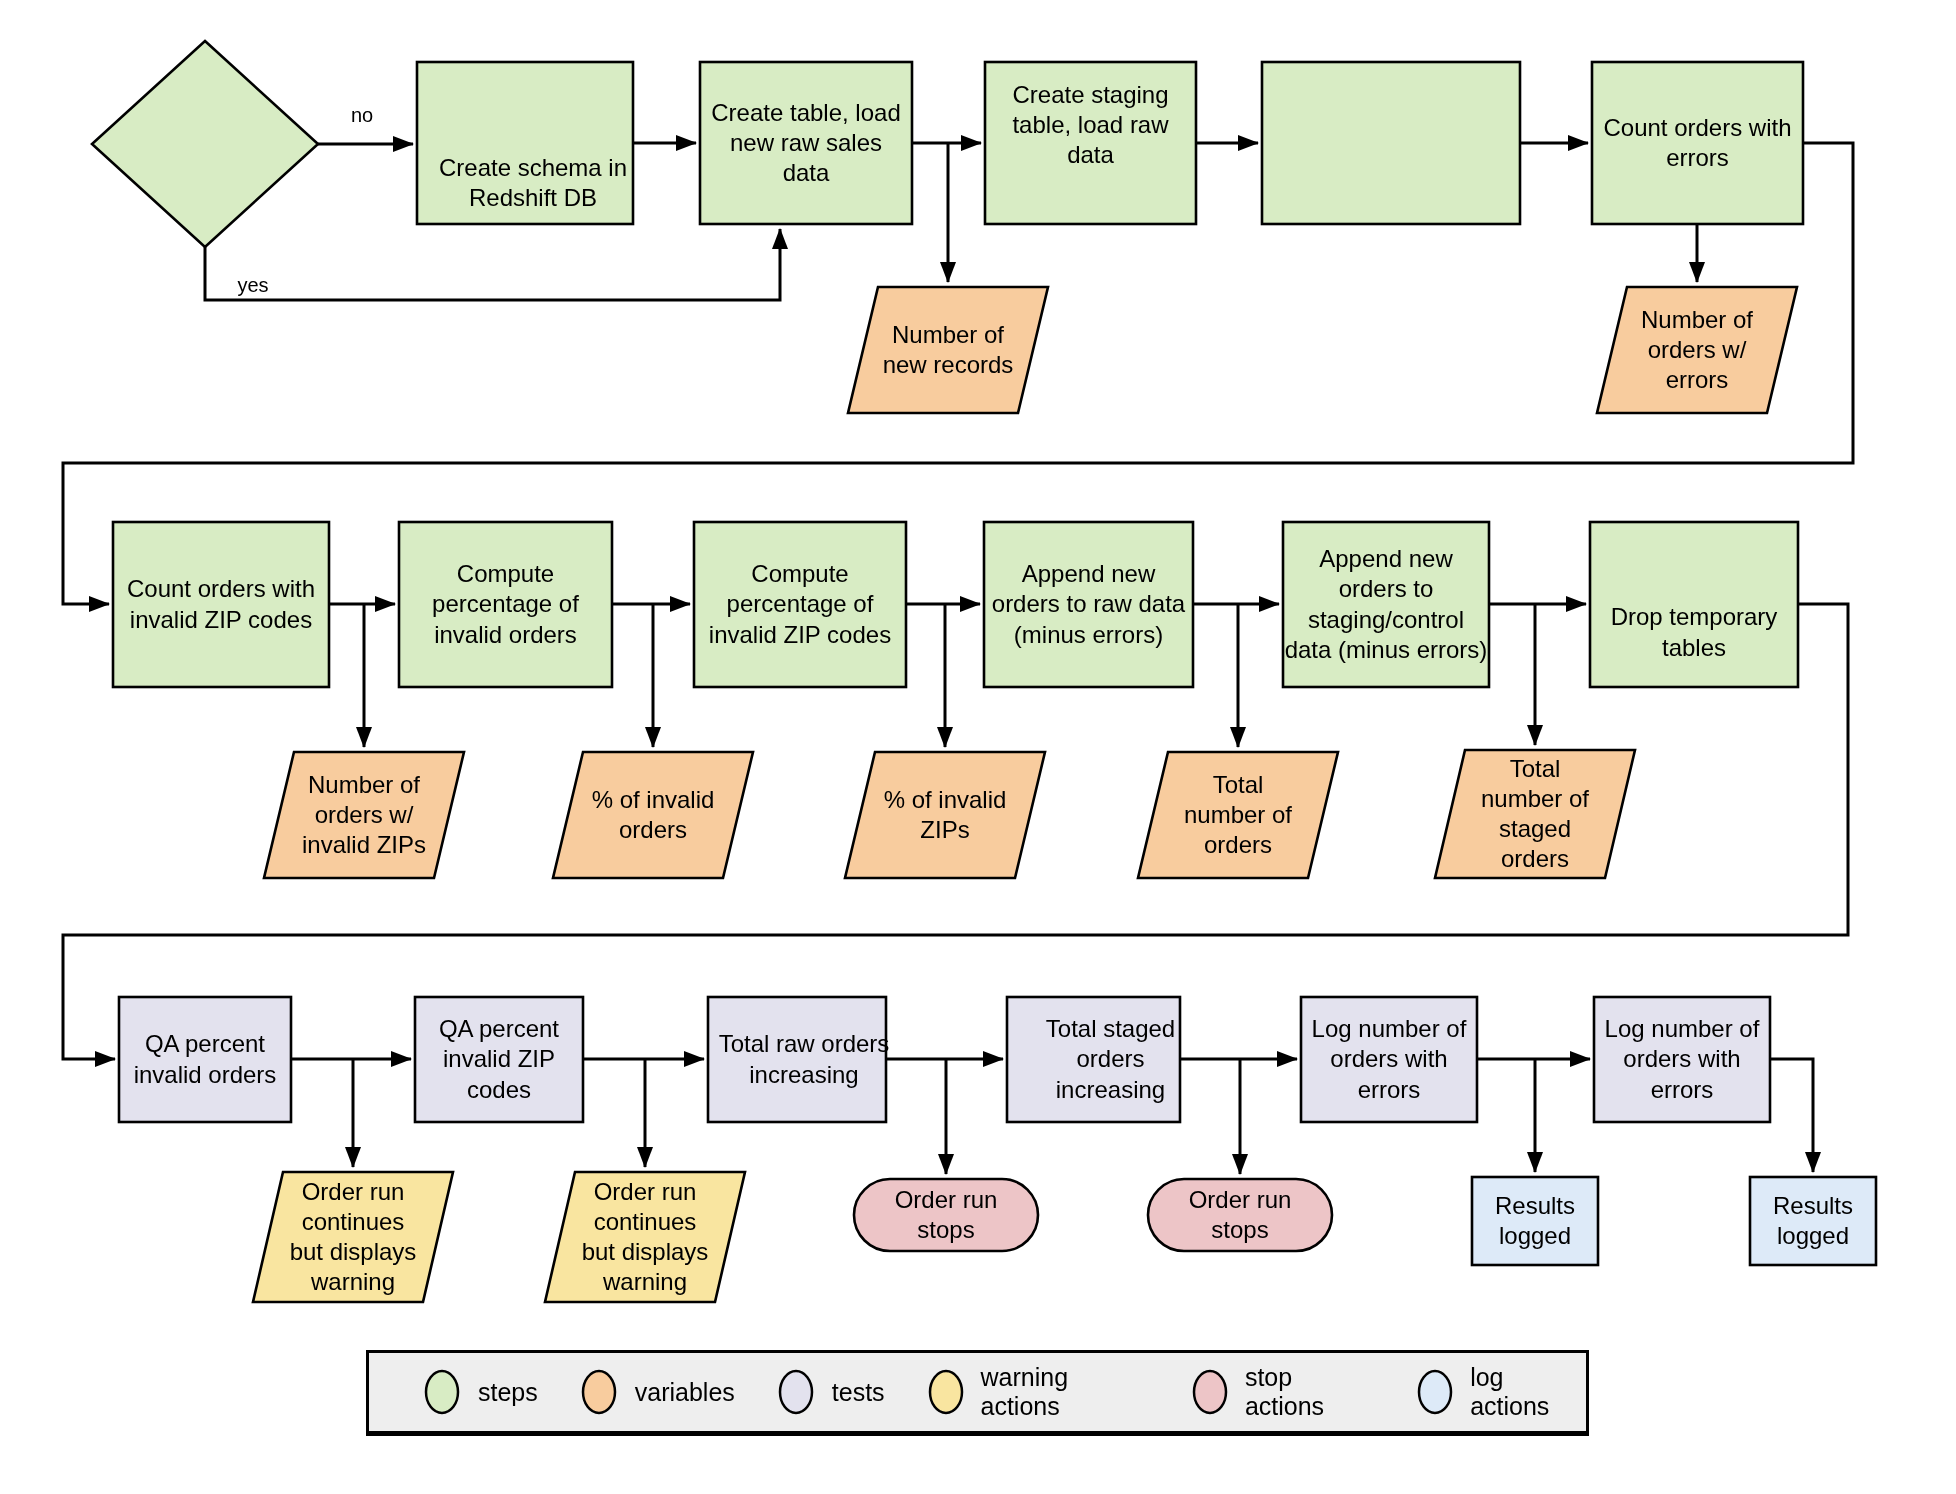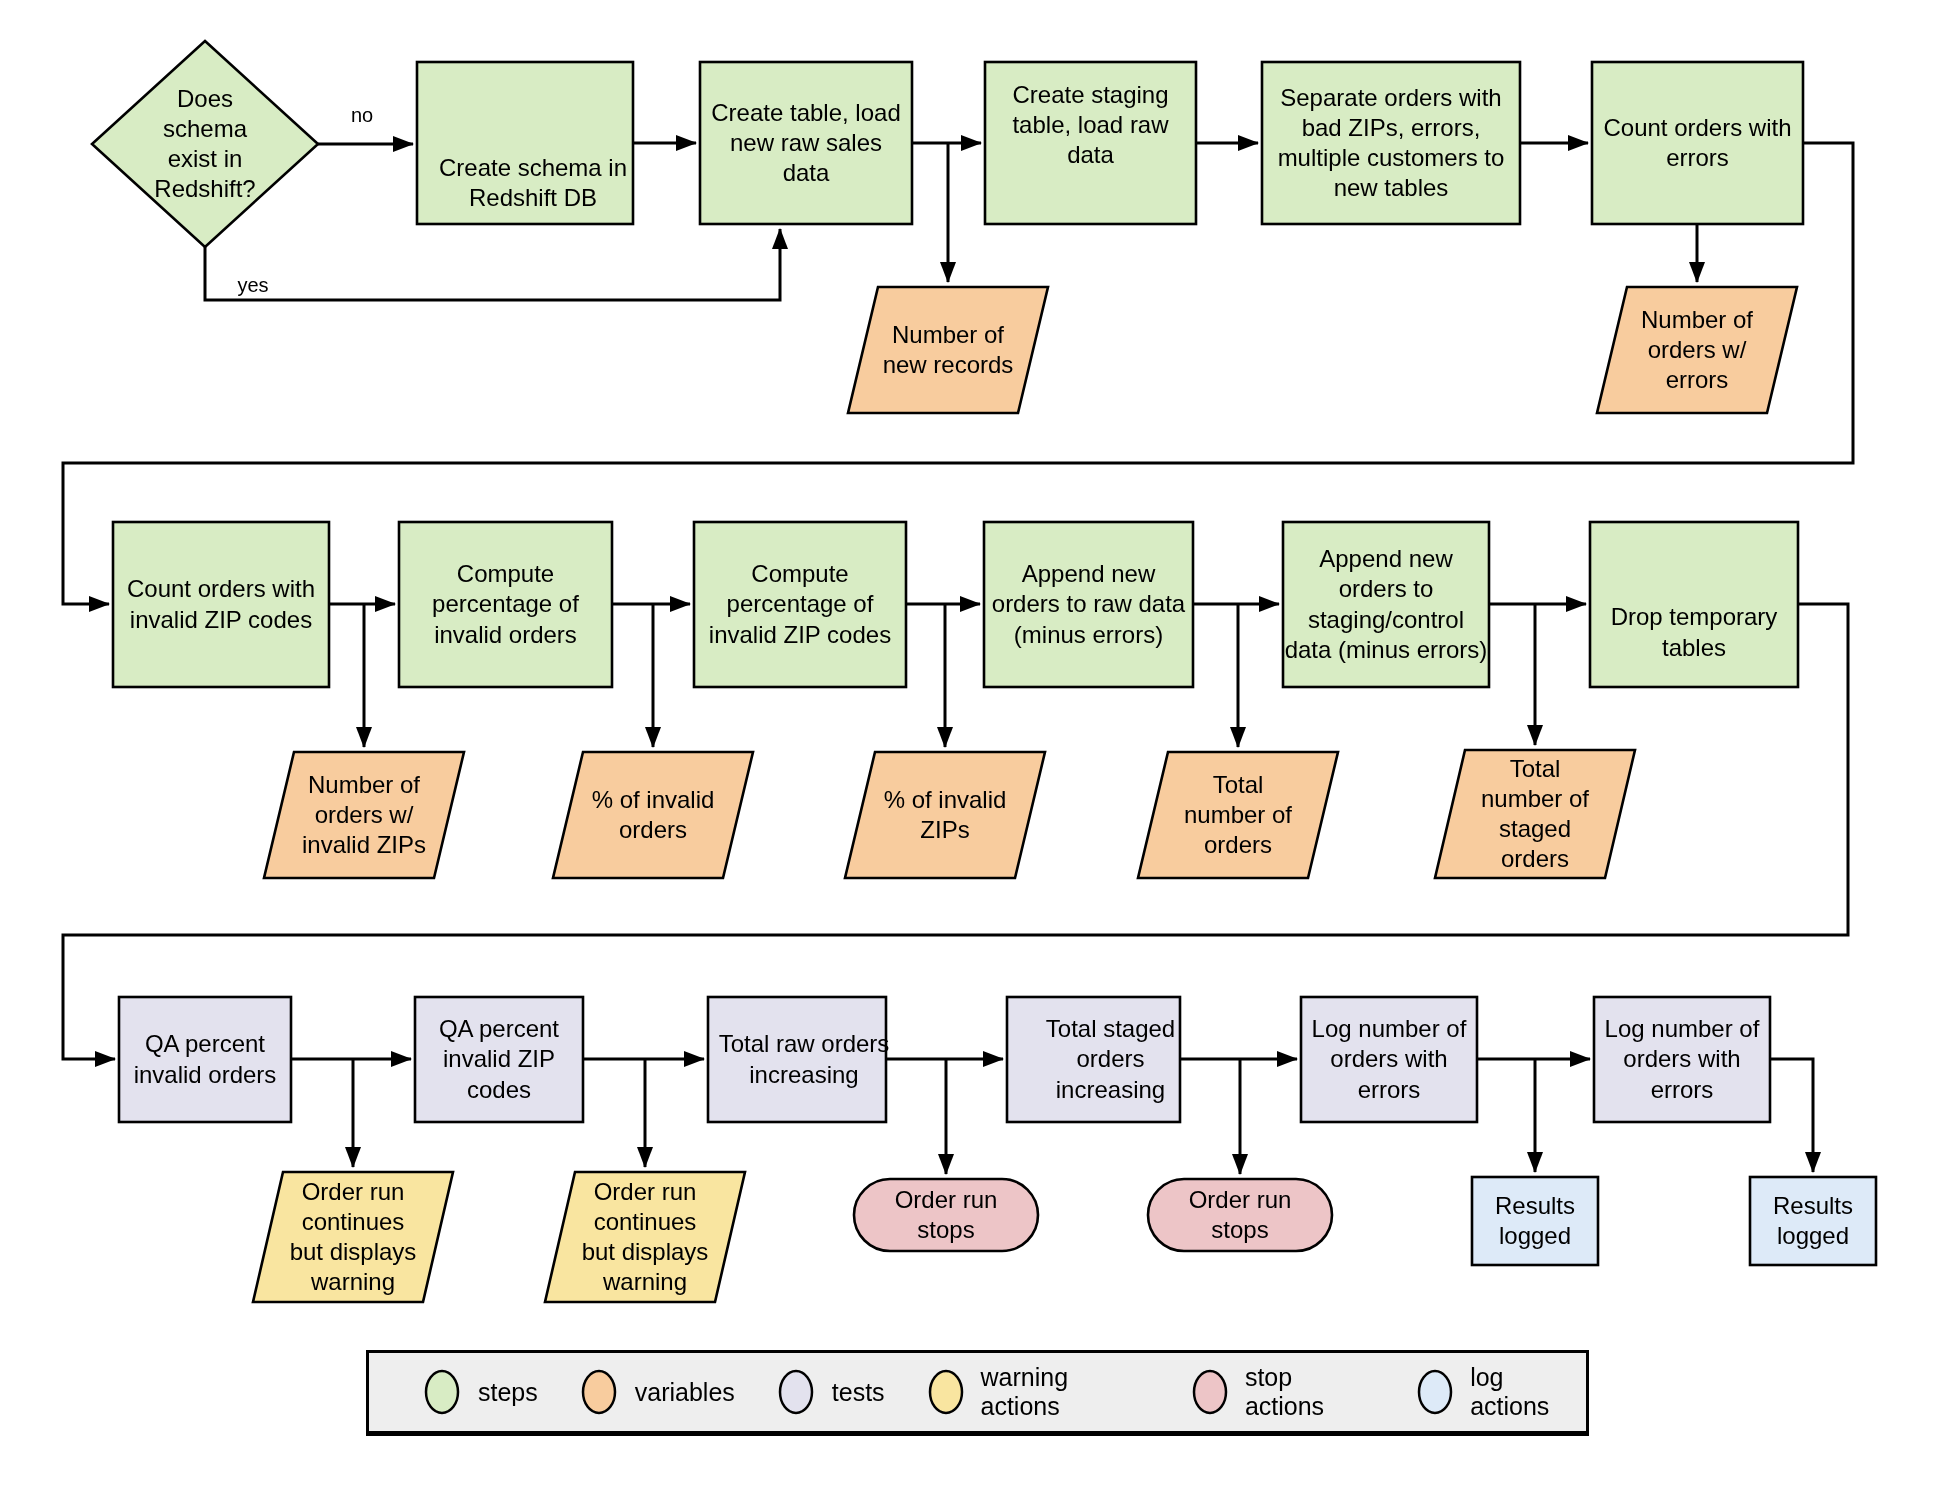--- a/index.html
+++ b/index.html
@@ -102,36 +102,28 @@
       <rect class="shape" x="854" y="1179" width="184" height="72" rx="36" fill="#edc5c7"></rect>
       <rect class="shape" x="1148" y="1179" width="184" height="72" rx="36" fill="#edc5c7"></rect>
       <rect class="shape" x="1472" y="1177" width="126" height="88" fill="#ddeaf8"></rect>
       <rect class="shape" x="1750" y="1177" width="126" height="88" fill="#ddeaf8"></rect>
     </g>
   </svg>
 
   <div class="edge-label" style="left:332px;top:104px;width:60px;">no</div>
   <div class="edge-label" style="left:223px;top:266px;width:60px;margin-top:8px;">yes</div>
 
-  <div class="node-label" style="left:92px;top:41px;width:226px;height:206px;">Does
-schema
-exist in
-Redshift?</div>
   <div class="node-label" style="left:425px;top:62px;width:216px;height:162px;margin-top:40px;">Create schema in
 Redshift DB</div>
   <div class="node-label" style="left:700px;top:62px;width:212px;height:162px;">Create table, load
 new raw sales
 data</div>
   <div class="node-label" style="left:985px;top:62px;width:211px;height:126px;">Create staging
 table, load raw
 data</div>
-  <div class="node-label" style="left:1262px;top:62px;width:258px;height:162px;">Separate orders with
-bad ZIPs, errors,
-multiple customers to
-new tables</div>
   <div class="node-label" style="left:1592px;top:62px;width:211px;height:162px;">Count orders with
 errors</div>
   <div class="node-label" style="left:848px;top:287px;width:200px;height:126px;">Number of
 new records</div>
   <div class="node-label" style="left:1597px;top:287px;width:200px;height:126px;">Number of
 orders w/
 errors</div>
 
   <div class="node-label" style="left:113px;top:522px;width:216px;height:165px;">Count orders with
 invalid ZIP codes</div>

